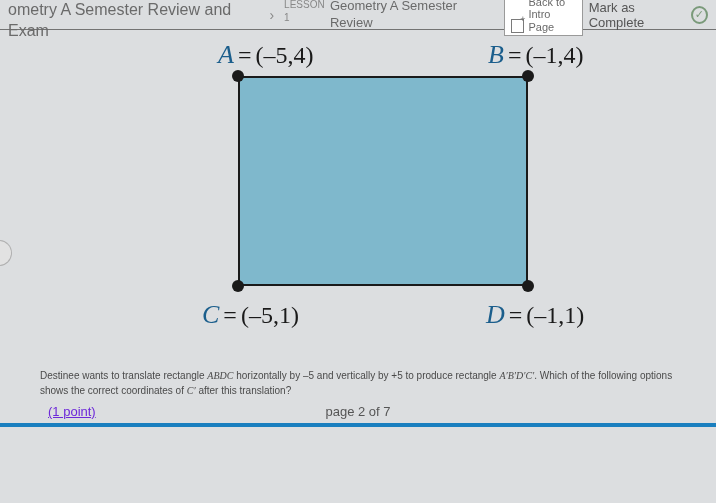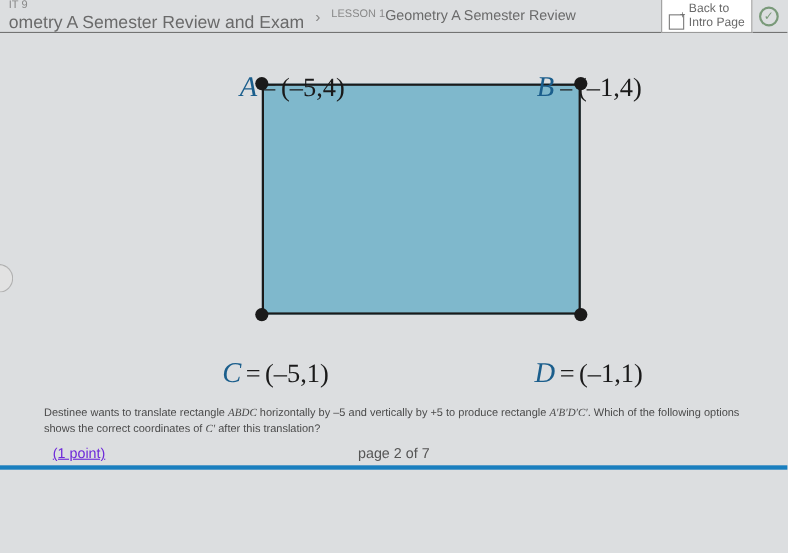--- a/index.html
+++ b/index.html
@@ -59,21 +59,20 @@
     .dot.A { left: 134px; top: 34px; }
     .dot.B { left: 424px; top: 34px; }
     .dot.C { left: 134px; top: 244px; }
     .dot.D { left: 424px; top: 244px; }
     .lbl {
       position: absolute;
       font-family: "Times New Roman", serif;
       font-size: 24px;
       color: #1a1a1a;
       white-space: nowrap;
-      margin-top: 24px;
     }
     .lbl .var { font-style: italic; color: #1b5e8c; font-weight: 500; font-size: 26px; }
     .lbl .eq { padding: 0 4px; }
     .lbl.A { left: 120px; top: 4px; }
     .lbl.B { left: 390px; top: 4px; }
     .lbl.C { left: 104px; top: 264px; }
     .lbl.D { left: 388px; top: 264px; }
     .question {
       font-size: 10px; color: #4a4a4a;
       line-height: 1.5; padding: 12px 10px 0 10px;
@@ -109,20 +108,21 @@
   </div>
   <div class="spacer"></div>
   <div class="back-btn">
     <span class="back-icon"></span>
     <div>
       <div>Back to</div>
       <div>Intro Page</div>
     </div>
   </div>
   <div class="mark-complete">
+    <span>Mark as Complete</span>
     <span class="check-circle">✓</span>
   </div>
 </div>
 
 <div class="left-knob"></div>
 
 <div class="content">
   <div class="figure-wrap">
     <div class="rect"></div>
     <div class="dot A"></div>

